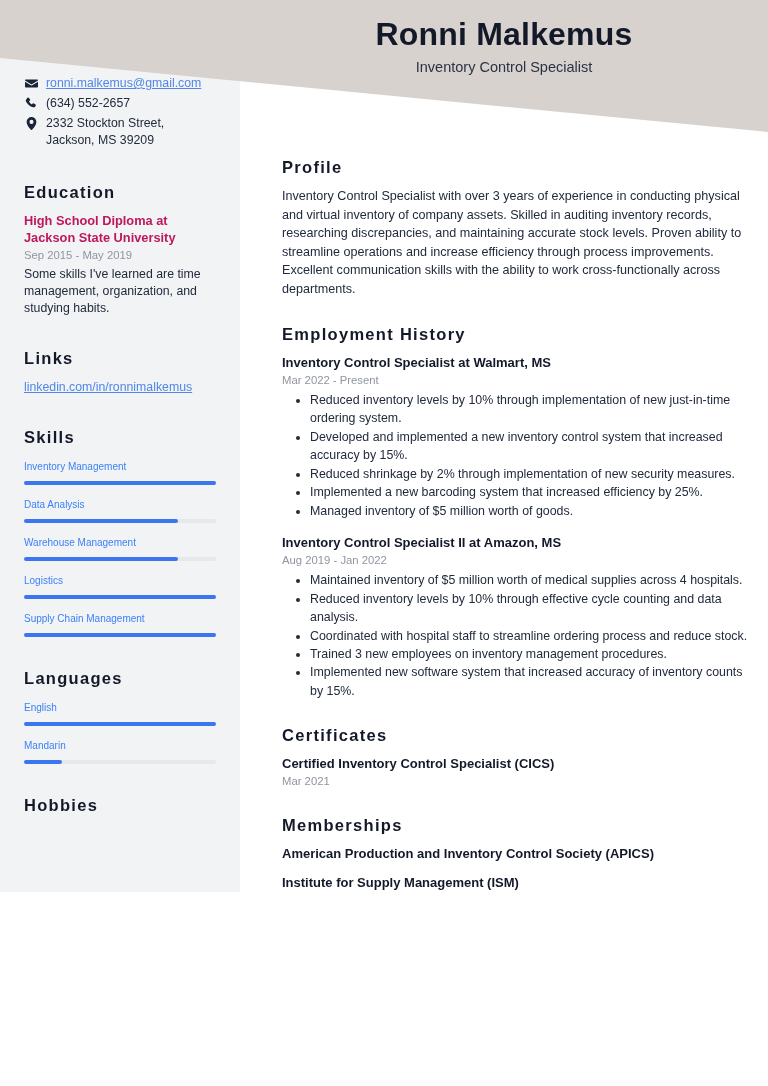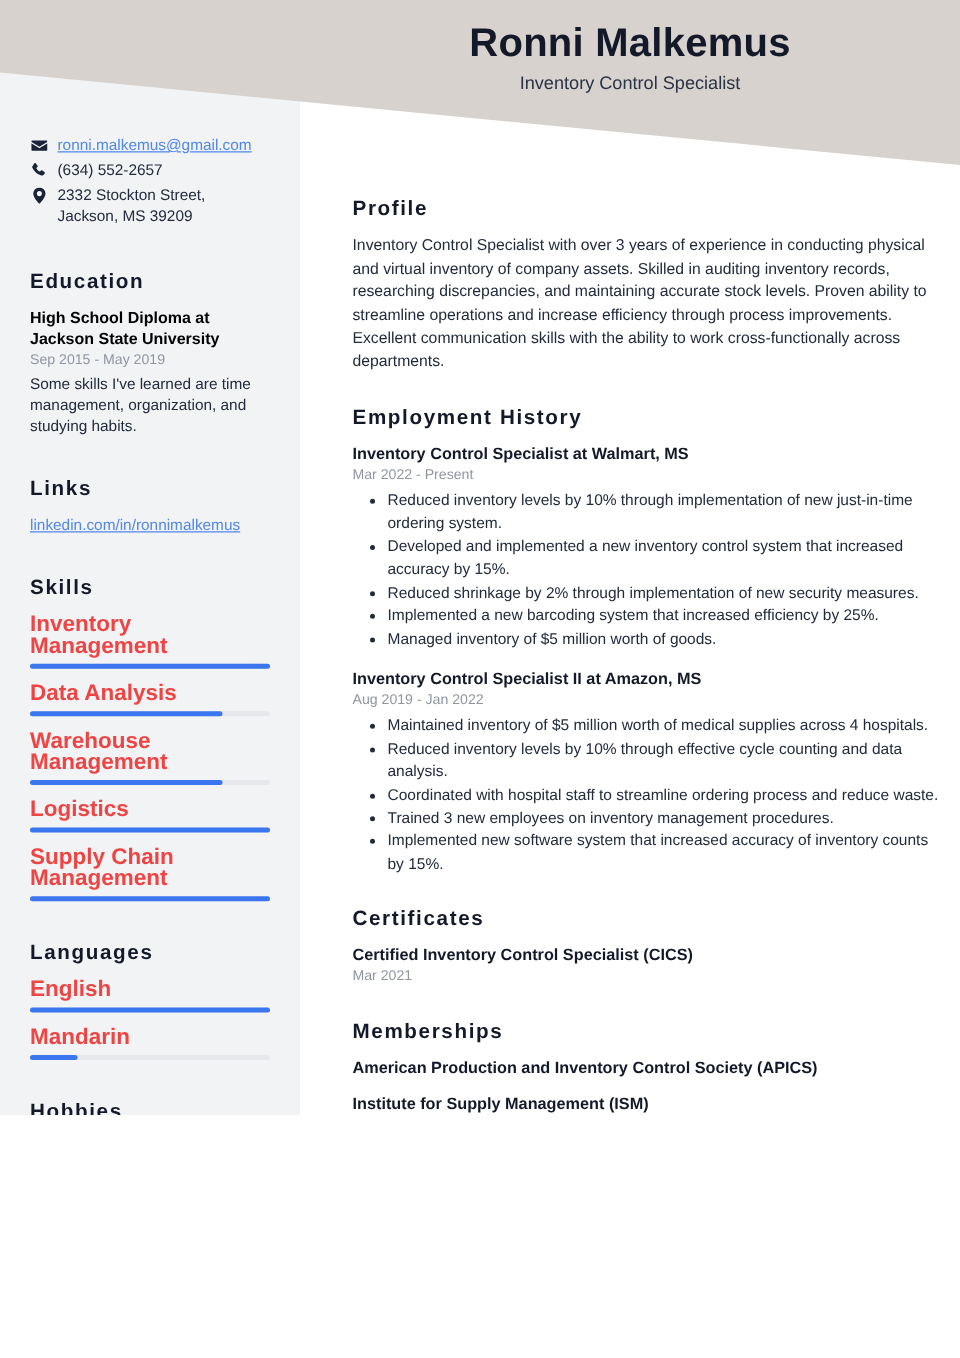--- a/index.html
+++ b/index.html
@@ -70,21 +70,21 @@
     margin-top: 5px;
     line-height: 1.3;
   }
 
   
   .sidebar {
     position: absolute;
     left: 0;
     top: 0;
     width: 240px;
-    padding: 108px 24px 0 24px;
+    padding: 75px 24px 0 24px;
     z-index: 5;
   }
 
   .contact-list { list-style: none; }
   .contact-row {
     display: flex;
     align-items: flex-start;
     gap: 8px;
     font-size: 12.3px;
     line-height: 17px;
@@ -114,21 +114,21 @@
     font-weight: bold;
     letter-spacing: 1.3px;
     color: #14192a;
     margin: 32px 0 11px 0;
   }
   .side-heading.first { margin-top: 34px; }
 
   .edu-title {
     font-size: 12.8px;
     font-weight: bold;
-    color: #000000;
+    color: #be185d;
     line-height: 16.5px;
   }
   .edu-date {
     font-size: 11.3px;
     color: #9095a0;
     margin-top: 2px;
     line-height: 15px;
   }
   .edu-desc {
     font-size: 12.3px;
@@ -140,25 +140,24 @@
   .link-url {
     display: block;
     font-size: 12.3px;
     line-height: 17px;
     margin-top: 2px;
   }
 
   
   .bar-item { margin-bottom: 11px; }
   .bar-label {
-    font-size: 18px;
-    color: #ef4444;
+    font-size: 10px;
+    color: #3b82f6;
     line-height: 17px;
     margin-bottom: 6px;
-    font-weight: bold;
   }
   .bar-track {
     position: relative;
     width: 100%;
     height: 4px;
     background: #e6e8ec;
     border-radius: 2px;
   }
   .bar-fill {
     position: absolute;
@@ -377,21 +376,21 @@
           <li>Managed inventory of $5 million worth of goods.</li>
         </ul>
       </div>
 
       <div class="job">
         <div class="job-heading">Inventory Control Specialist II at Amazon, MS</div>
         <div class="job-date">Aug 2019 - Jan 2022</div>
         <ul class="bullets">
           <li>Maintained inventory of $5 million worth of medical supplies across 4 hospitals.</li>
           <li>Reduced inventory levels by 10% through effective cycle counting and data analysis.</li>
-          <li>Coordinated with hospital staff to streamline ordering process and reduce waste.</li>
+          <li>Coordinated with hospital staff to streamline ordering process and reduce stock.</li>
           <li>Trained 3 new employees on inventory management procedures.</li>
           <li>Implemented new software system that increased accuracy of inventory counts by 15%.</li>
         </ul>
       </div>
     </div>
 
     <div class="main-section">
       <div class="main-heading">Certificates</div>
       <div class="cert">
         <div class="cert-title">Certified Inventory Control Specialist (CICS)</div>

